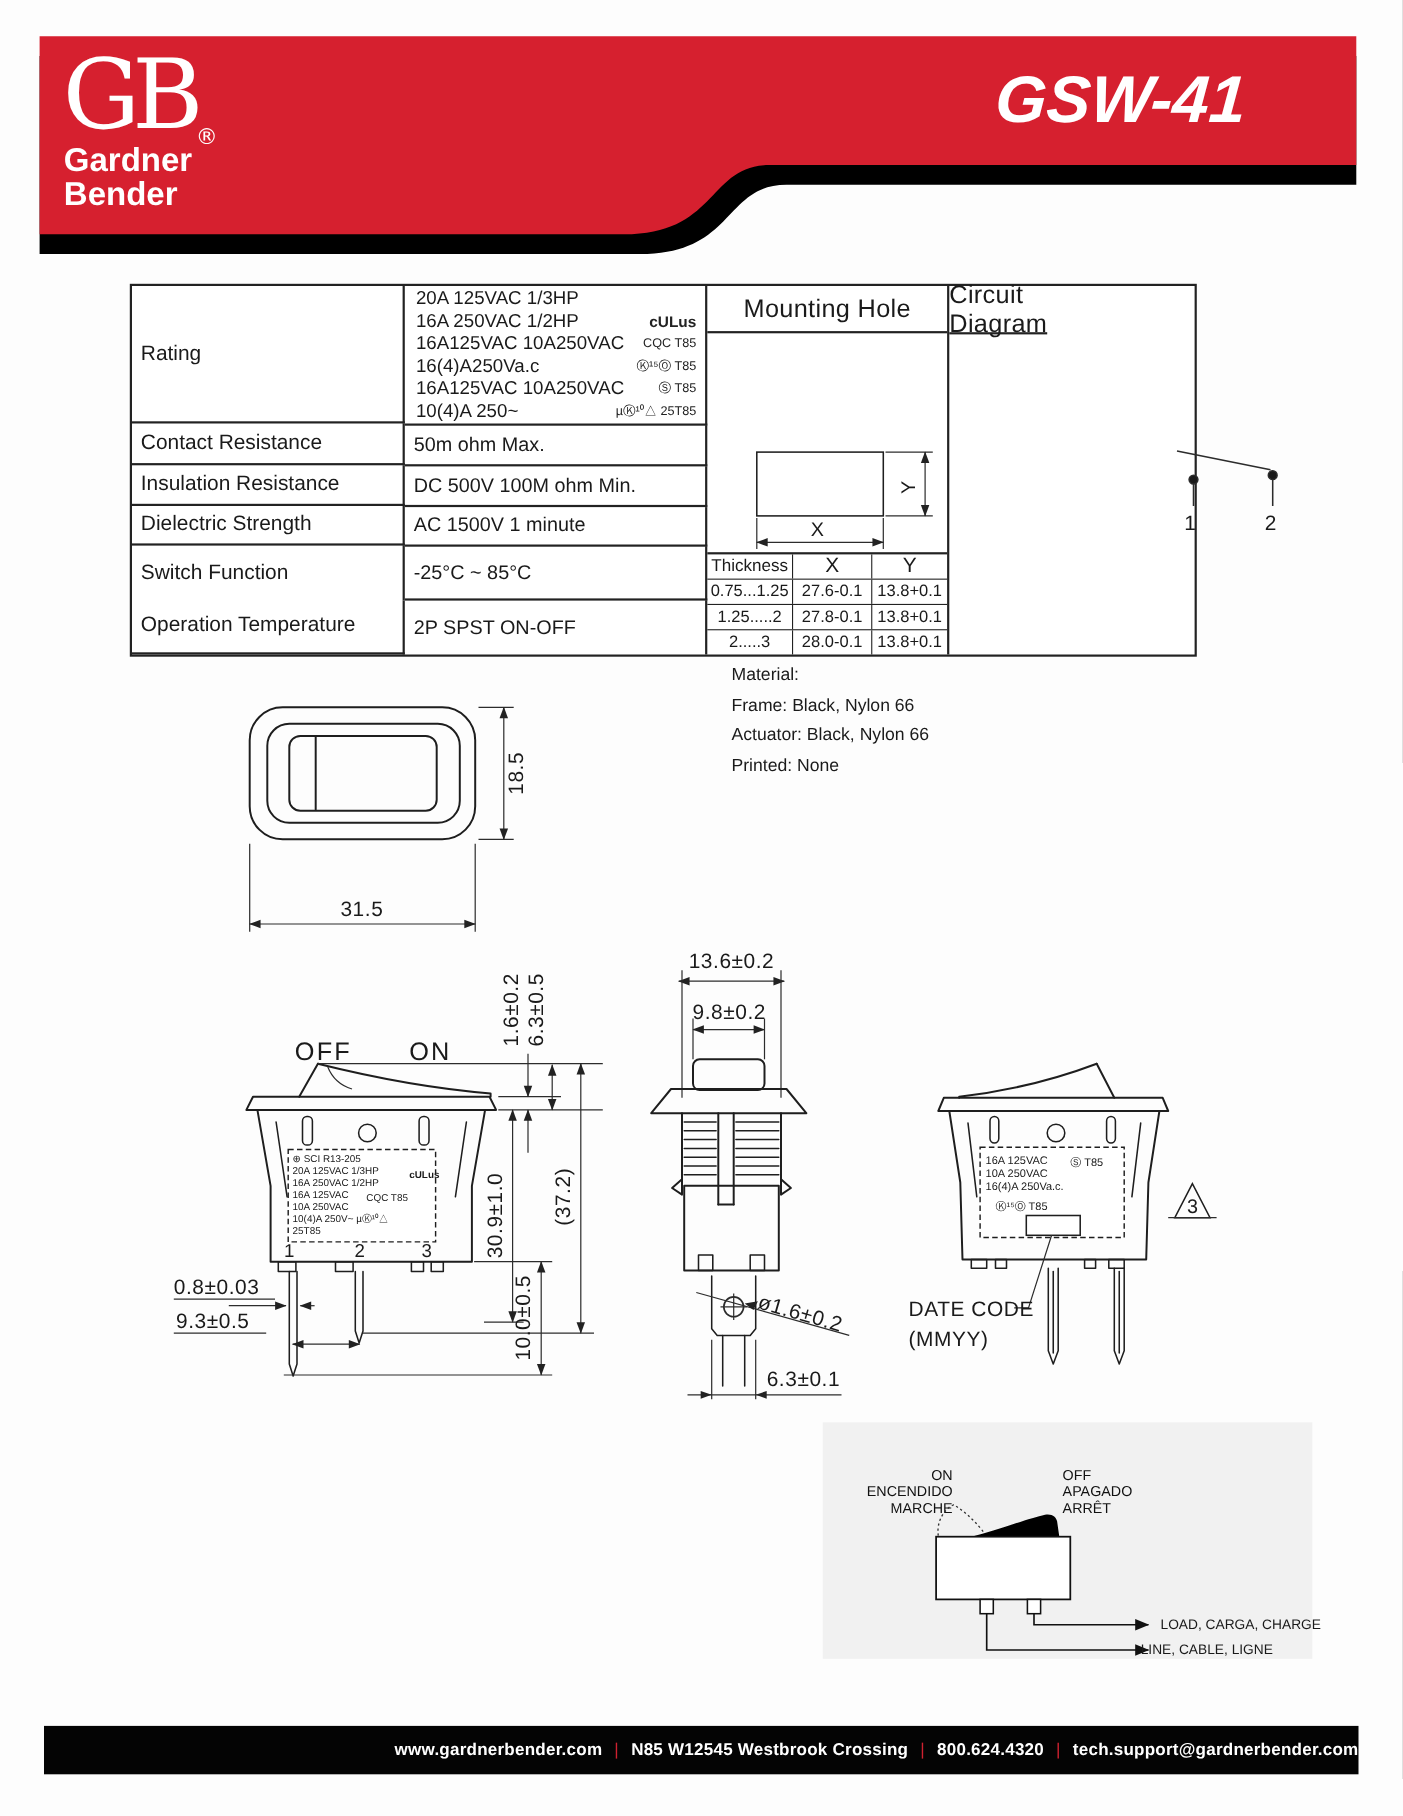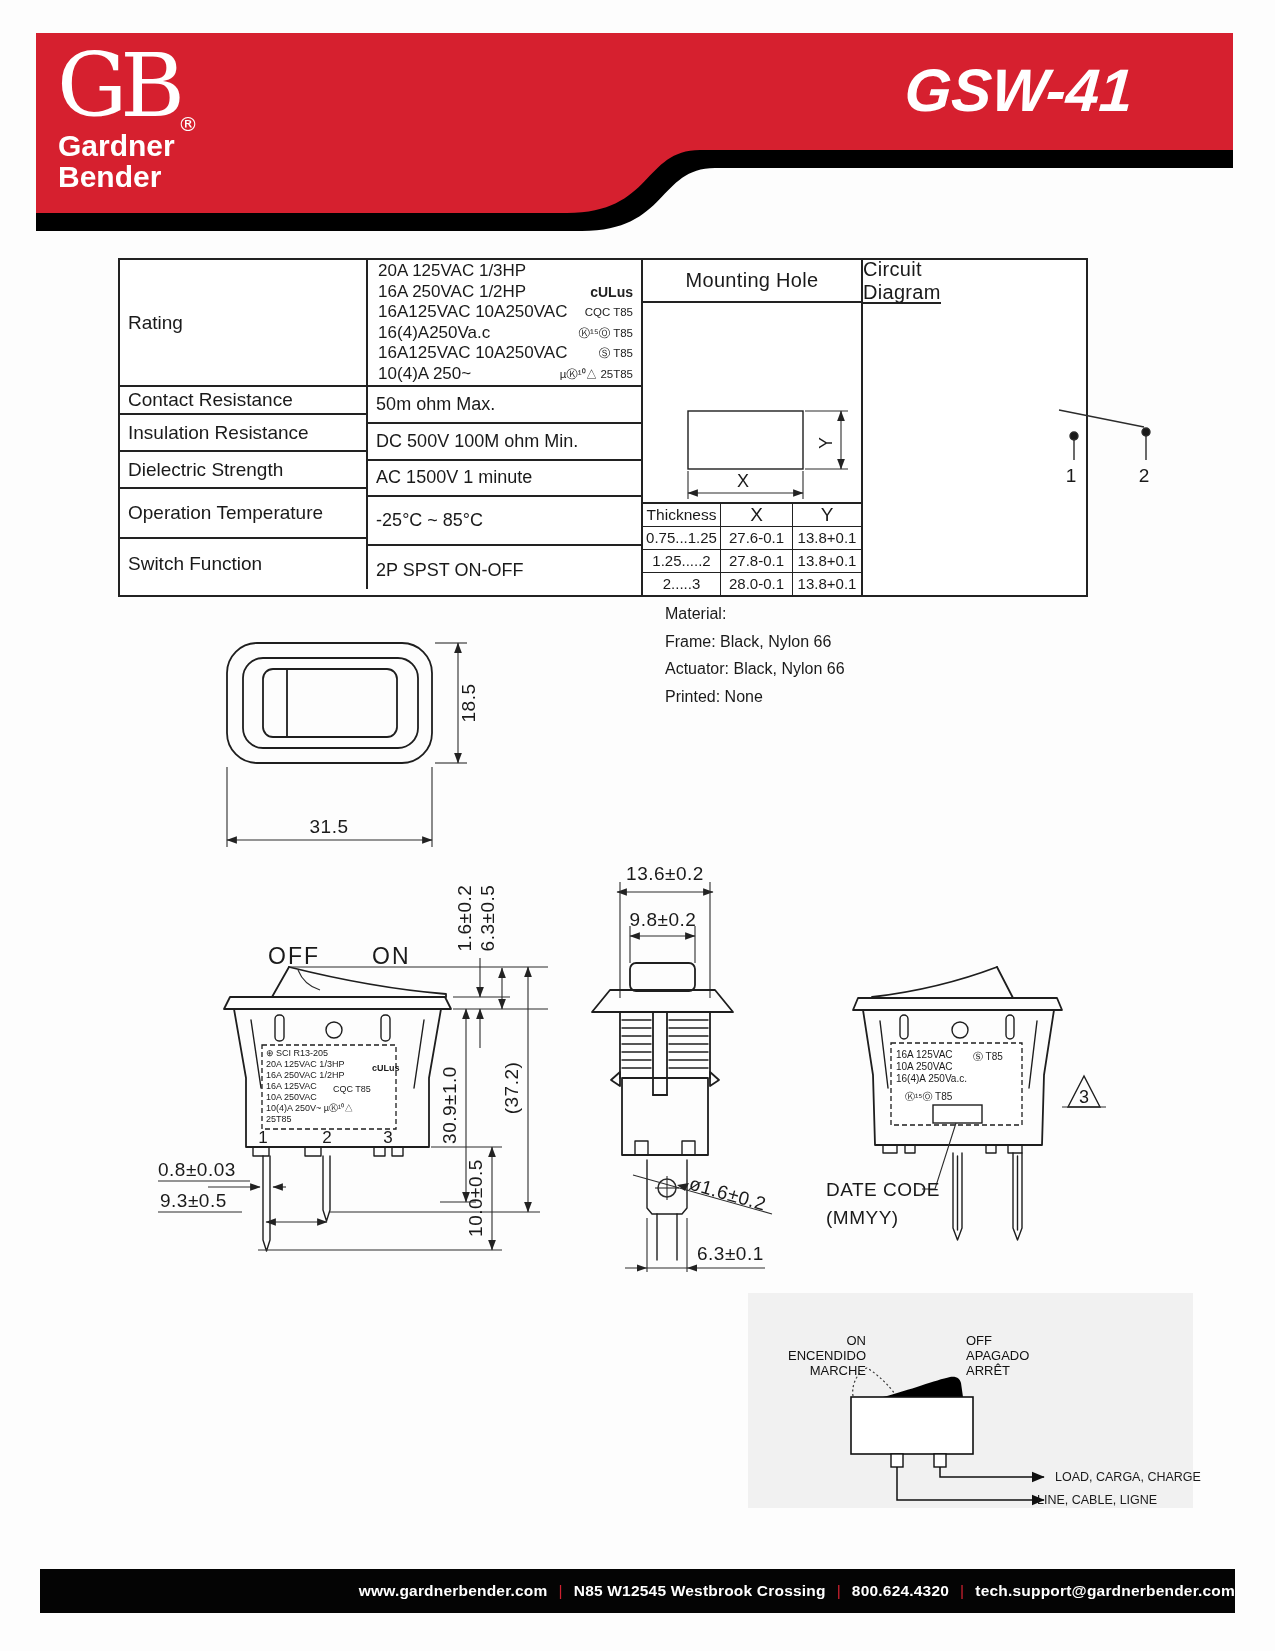--- a/index.html
+++ b/index.html
@@ -19,21 +19,21 @@
   .col-v{width:277px;display:flex;flex-direction:column}
   .cell{border-right:2px solid #222;border-bottom:2px solid #222;display:flex;align-items:center;padding:2px 8px;font-size:19px}
   .cell.last{border-bottom:none}
   .col-v .cell{font-size:18px}
   .rating-val{flex-direction:column;align-items:stretch;justify-content:center;padding:4px 8px 4px 10px}
   .r-line{display:flex;align-items:center;font-size:17px;line-height:20.5px;white-space:nowrap}
   .r-line .mark{margin-left:auto;font-size:11.5px;color:#222;padding-left:6px}
   .r-line .mark.ul{font-size:14px;font-weight:bold}
   .col-m{width:220px;display:flex;flex-direction:column;border-right:2px solid #222}
   .col-c{width:223px;display:flex;flex-direction:row}
-  .hd{height:44px;border-bottom:2px solid #222;display:flex;align-items:center;justify-content:center;font-size:20px;letter-spacing:.3px}
+  .hd{height:44px;border-bottom:2px solid #222;display:flex;align-items:center;justify-content:center;font-size:23px;letter-spacing:.3px}
   .mh-diag{height:201px;border-bottom:2px solid #222;position:relative}
   .tt{height:94px;display:flex;flex-direction:column;font-size:15px}
   .tt-row{display:flex;flex:1;border-bottom:1.6px solid #222}
   .tt-row:last-child{border-bottom:none}
   .tt-c{border-right:1.6px solid #222;display:flex;align-items:center;justify-content:center}
   .tt-c:last-child{border-right:none}
   .tt-c.w1{width:78px}.tt-c.w2{width:72px}.tt-c.w3{flex:1}
   .tt-head{font-size:15.5px}
   .tt-xy{font-size:19px}
 
@@ -75,25 +75,25 @@
   <div class="abs gb-reg">®</div>
   <div class="abs gb-sub">
     <div>Gardner</div>
     <div>Bender</div>
   </div>
   <div class="abs model">GSW-41</div>
 
   <div class="abs spec">
     <div class="col-l">
       <div class="cell" style="height:127px">Rating</div>
-      <div class="cell" style="height:28px">Contact Resistance</div>
+      <div class="cell" style="height:38px">Contact Resistance</div>
       <div class="cell" style="height:37px">Insulation Resistance</div>
       <div class="cell" style="height:37px">Dielectric Strength</div>
+      <div class="cell last" style="height:50px">Switch Function</div>
       <div class="cell" style="height:50px">Operation Temperature</div>
-      <div class="cell last" style="height:50px">Switch Function</div>
     </div>
     <div class="col-v">
       <div class="cell rating-val" style="height:127px">
         <div class="r-line">
             <span>20A 125VAC 1/3HP</span>
             <span class="mark"></span>
           </div>
         <div class="r-line">
             <span>16A 250VAC 1/2HP</span>
             <span class="mark ul">cULus</span>

